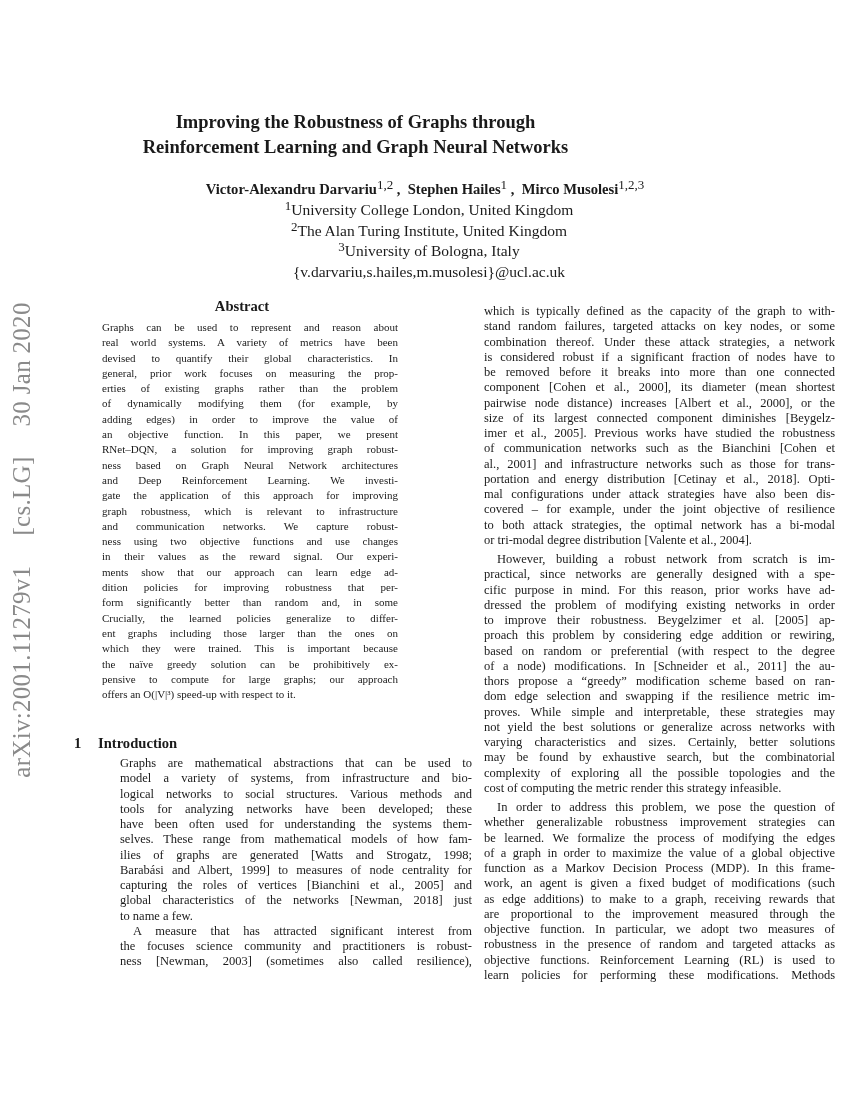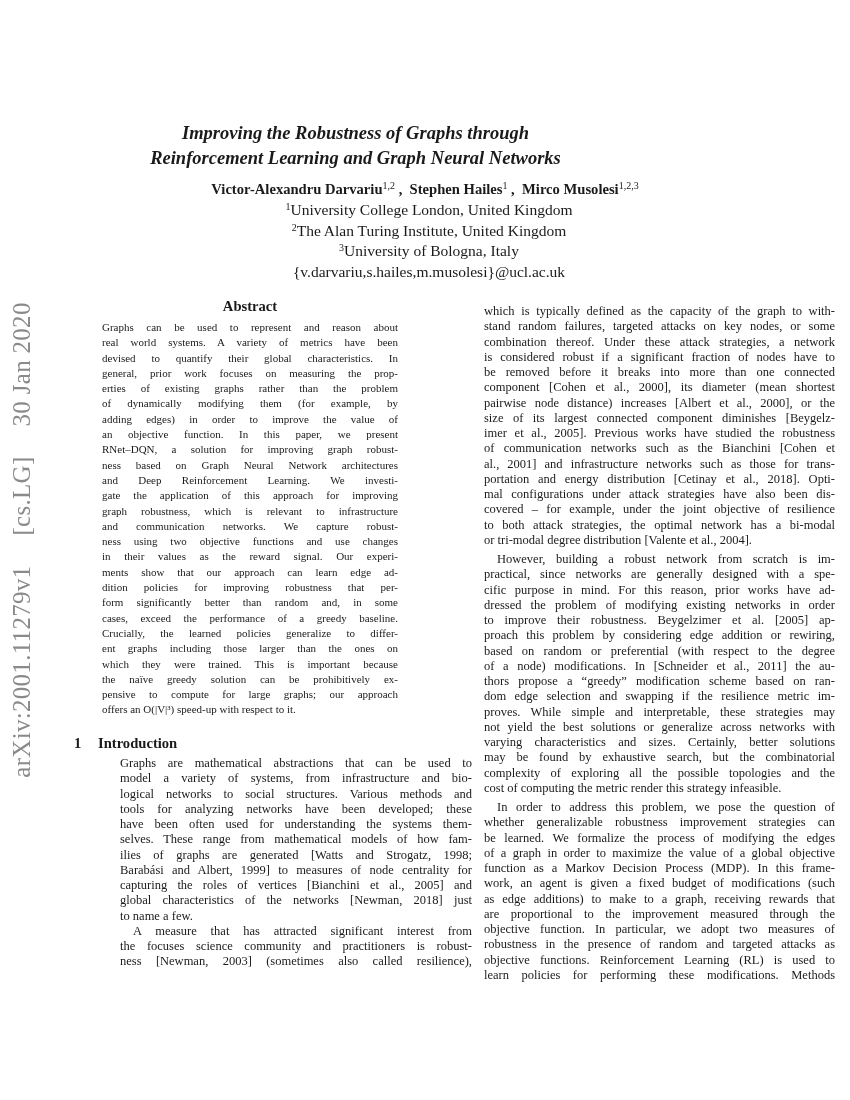--- a/index.html
+++ b/index.html
@@ -1,33 +1,33 @@
 <!DOCTYPE html>
 <html><head>
 <meta charset="utf-8">
 <style>
   html, body { margin: 0; padding: 0; background: #ffffff; }
   body { width: 850px; height: 1100px; position: relative; overflow: hidden;
          font-family: "Liberation Serif", "DejaVu Serif", serif; color: #1a1a1a; }
-  .title { position: absolute; left: 0; width: 711px; top: 121px; text-align: center;
-           font-weight: bold; font-size: 18.5px; line-height: 25px; font-style: italic; }
+  .title { position: absolute; left: 0; width: 711px; top: 110px; text-align: center;
+           font-weight: bold; font-size: 18.5px; line-height: 25px; }
   .authors { position: absolute; left: 0; width: 850px; top: 180px; text-align: center;
              font-weight: bold; font-size: 14.6px; line-height: 18px; }
-  .authors sup, .aff sup { font-size: 10px; font-weight: normal; vertical-align: 5px; line-height: 0; }
+  .authors sup, .aff sup { font-size: 13px; font-weight: normal; vertical-align: 5px; line-height: 0; }
   .affs { position: absolute; left: 4px; width: 850px; top: 200px; text-align: center;
           font-size: 15.5px; line-height: 20.5px; }
   .aff { display: block; }
   .side { position: absolute; left: 22px; top: 540px; transform: translate(-50%, -50%) rotate(-90deg);
           transform-origin: center; white-space: nowrap; color: #8a8a8a; font-size: 25px; letter-spacing: 0.3px;
           margin-left: 0; }
   .side span { margin: 0 0.6em; }
   .col { position: absolute; font-size: 12.5px; line-height: 15.25px; text-align: justify; }
   .col-left { left: 74px; width: 352px; margin-left: 46px; }
   .col-right { left: 440px; width: 351px; top: 304px; margin-left: 44px; }
-  .abs-head { position: absolute; left: 74px; width: 352px; top: 298px; text-align: center;
+  .abs-head { position: absolute; left: 66px; width: 352px; top: 298px; text-align: center;
               font-weight: bold; font-size: 14.6px; }
   .abstract { position: absolute; left: 102px; width: 296px; top: 320px; font-size: 11px; line-height: 15.3px;
               text-align: justify; }
   .line { display: block; white-space: nowrap; text-align-last: justify; text-align: justify; }
   .line.last { text-align-last: left; }
   .indent { padding-left: 13px; }
   .sec-head { position: absolute; left: 74px; top: 735px; font-weight: bold; font-size: 14.6px; }
   .sec-num { display: inline-block; width: 24px; }
   .intro { top: 756px; }
   .para-gap { height: 4px; }
@@ -71,21 +71,20 @@
     <span class="line">ness based on Graph Neural Network architectures</span>
     <span class="line">and Deep Reinforcement Learning.  We investi-</span>
     <span class="line">gate the application of this approach for improving</span>
     <span class="line">graph robustness, which is relevant to infrastructure</span>
     <span class="line">and communication networks.  We capture robust-</span>
     <span class="line">ness using two objective functions and use changes</span>
     <span class="line">in their values as the reward signal.  Our experi-</span>
     <span class="line">ments show that our approach can learn edge ad-</span>
     <span class="line">dition policies for improving robustness that per-</span>
     <span class="line">form significantly better than random and, in some</span>
-    <span class="line">cases, exceed the performance of a greedy baseline.</span>
     <span class="line">Crucially, the learned policies generalize to differ-</span>
     <span class="line">ent graphs including those larger than the ones on</span>
     <span class="line">which they were trained. This is important because</span>
     <span class="line">the naïve greedy solution can be prohibitively ex-</span>
     <span class="line">pensive to compute for large graphs; our approach</span>
     <span class="line last">offers an O(|V|³) speed-up with respect to it.</span>
   </div>
 
 <div class="sec-head">
   <span class="sec-num">1</span><span>Introduction</span>

